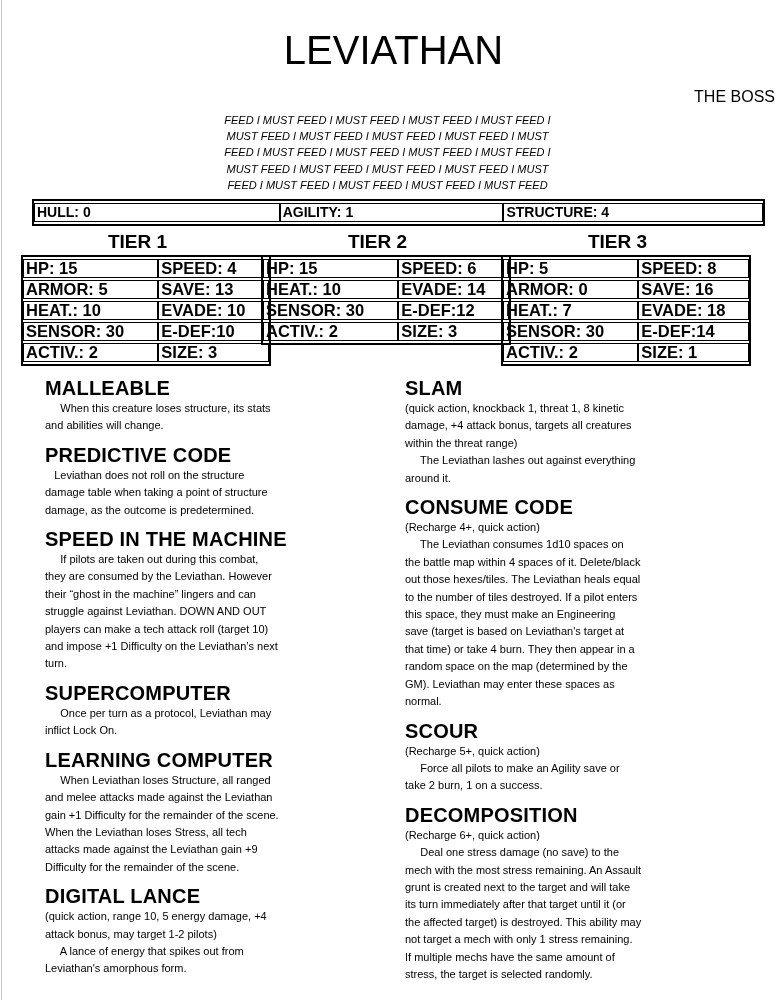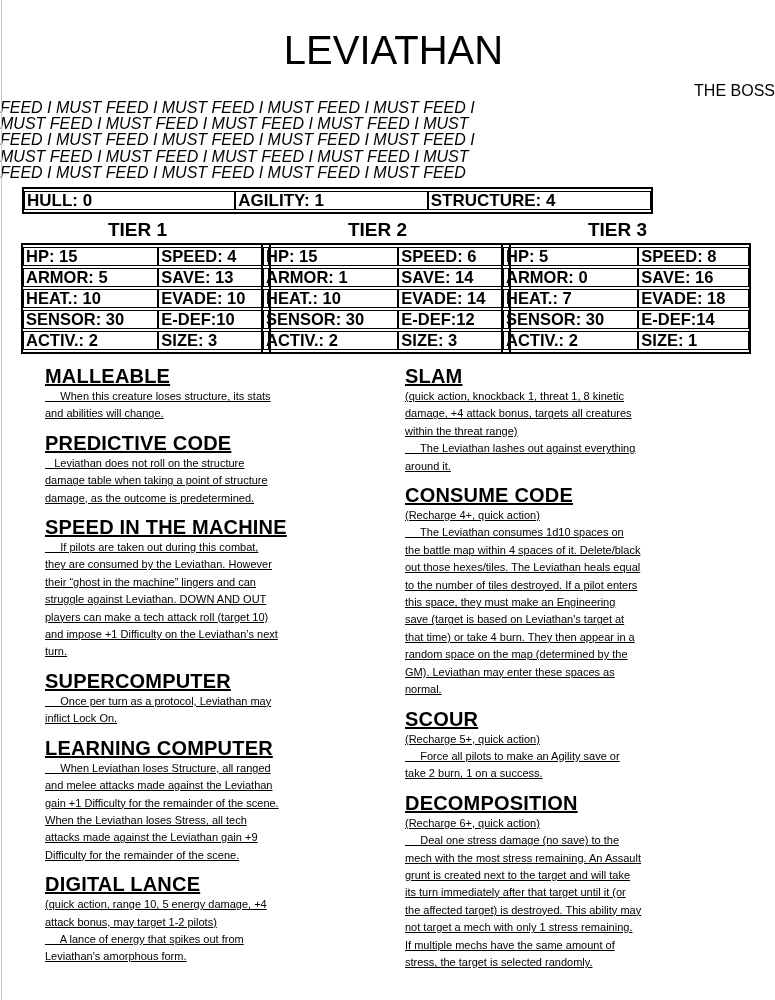--- a/index.html
+++ b/index.html
@@ -9,44 +9,44 @@
     background:#ffffff;
     color:#000;
     font-family:"Liberation Sans", sans-serif;
     overflow:hidden;
   }
   .page-edge {
     position:absolute; left:1px; top:0;
     width:1px; height:1000px; background:#c9c9c9;
   }
   .title {
-    margin:30px 0 12px; text-align:center;
+    margin:30px 0 18px; text-align:center;
     font-size:40px; line-height:40px; font-weight:400;padding-left:12px;
   }
   .subtitle { text-align:right; font-size:16px; line-height:18px; margin-top:2px; }
   .flavor {
-    text-align:left; font-style:italic;
-    font-size:16px; line-height:16.2px; 
+    text-align:center; font-style:italic;
+    font-size:11px; line-height:16.2px; margin-top:6px;
     white-space:pre;
   }
   table.statgrid {
     border-collapse:separate; border-spacing:0 2px;
     border:2px solid #000; table-layout:fixed;
   }
   table.statgrid td {
     border:1px solid #000; font-weight:bold;
     padding:0 2px; line-height:17px; height:17px;
     white-space:nowrap; overflow:hidden;
   }
-  .core { width:631px; margin:6px 0 0 22px; font-size:17px; }
+  .core { width:733px; margin:6px 0 0 32px; font-size:14px; }
   .tiers { display:flex; gap:7px; margin:6px 0 0 21px; }
   .tier { width:233px; }
   .tier-label { text-align:center; font-weight:bold; font-size:19px; line-height:20px; margin-bottom:3px; }
   .tier table { width:250px; font-size:16.5px; }
-  .columns { display:flex; margin:12px 0 0 45px;text-decoration:underline; }
+  .columns { display:flex; margin:12px 0 0 45px; }
   .col-left { width:352px; }
   .col-right { width:352px; margin-left:8px; }
   .ability { margin-bottom:10px; }
   .ability h3 { margin:0 0 1px; font-size:20px; line-height:21px; font-weight:bold; letter-spacing:0.2px; }
   .ability p { margin:0; font-size:11px; line-height:17.4px; white-space:pre; }
 </style>
 </head>
 <body>
 
 <div class="page">
@@ -115,24 +115,20 @@
         <colgroup>
             <col style="width:55%">
             <col style="width:45%">
           </colgroup>
         <tbody>
           <tr>
             <td>HP: 15</td>
             <td>SPEED: 6</td>
           </tr>
           <tr>
-            <td>ARMOR: 1</td>
-            <td>SAVE: 14</td>
-          </tr>
-          <tr>
             <td>HEAT.: 10</td>
             <td>EVADE: 14</td>
           </tr>
           <tr>
             <td>SENSOR: 30</td>
             <td>E-DEF:12</td>
           </tr>
           <tr>
             <td>ACTIV.: 2</td>
             <td>SIZE: 3</td>

